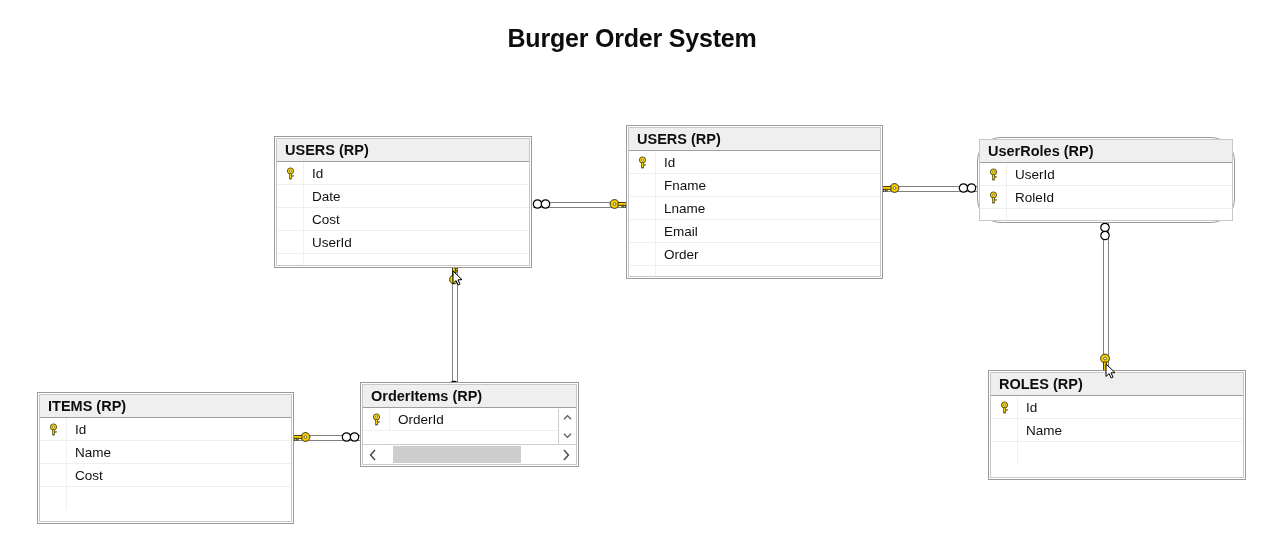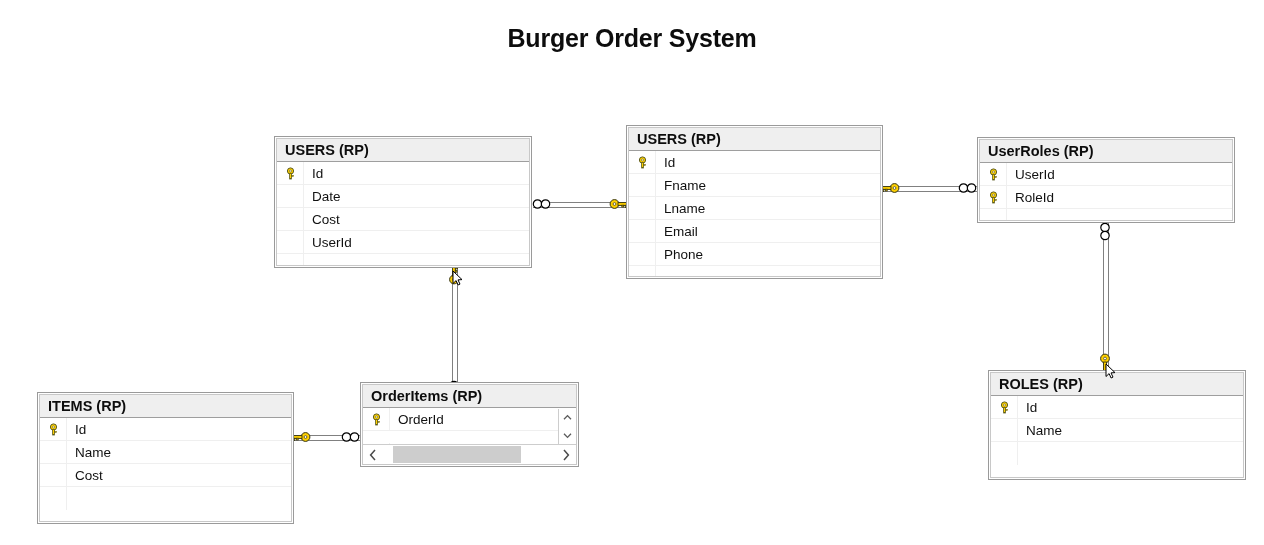--- a/index.html
+++ b/index.html
@@ -271,29 +271,29 @@
             <div class="attr-row">
               <div class="attr-key"></div>
               <div class="attr-name">Lname</div>
             </div>
             <div class="attr-row">
               <div class="attr-key"></div>
               <div class="attr-name">Email</div>
             </div>
             <div class="attr-row">
               <div class="attr-key"></div>
-              <div class="attr-name">Phone</div>
+              <div class="attr-name">Order</div>
             </div>
             <div class="attr-row empty">
               <div class="attr-key"></div>
             </div>
           </div>
         </div>
       </div>
-      <div class="entity" style="left: 977px; top: 137px; width: 258px; height: 86px;">
+      <div class="entity" style="left: 977px; top: 137px; width: 258px; height: 86px; border-radius: 24px;">
         <div class="entity-inner">
           <div class="entity-header">UserRoles (RP)</div>
           <div class="attr-list">
             <div class="attr-row">
               <div class="attr-key">
                 <svg class="keyicon" width="13" height="13" viewBox="0 0 13 13">
                   <circle cx="6.5" cy="4" r="3.1" fill="#ffd000" stroke="#5a5a1e" stroke-width="1"></circle>
                   <circle cx="6.5" cy="4" r="1.05" fill="#ffffff" stroke="#5a5a1e" stroke-width="0.6"></circle>
                   <rect x="5.6" y="6.6" width="1.9" height="5.4" fill="#ffd000" stroke="#5a5a1e" stroke-width="0.8"></rect>
                   <rect x="7.4" y="8.3" width="2.1" height="1.1" fill="#ffd000" stroke="#5a5a1e" stroke-width="0.6"></rect>

